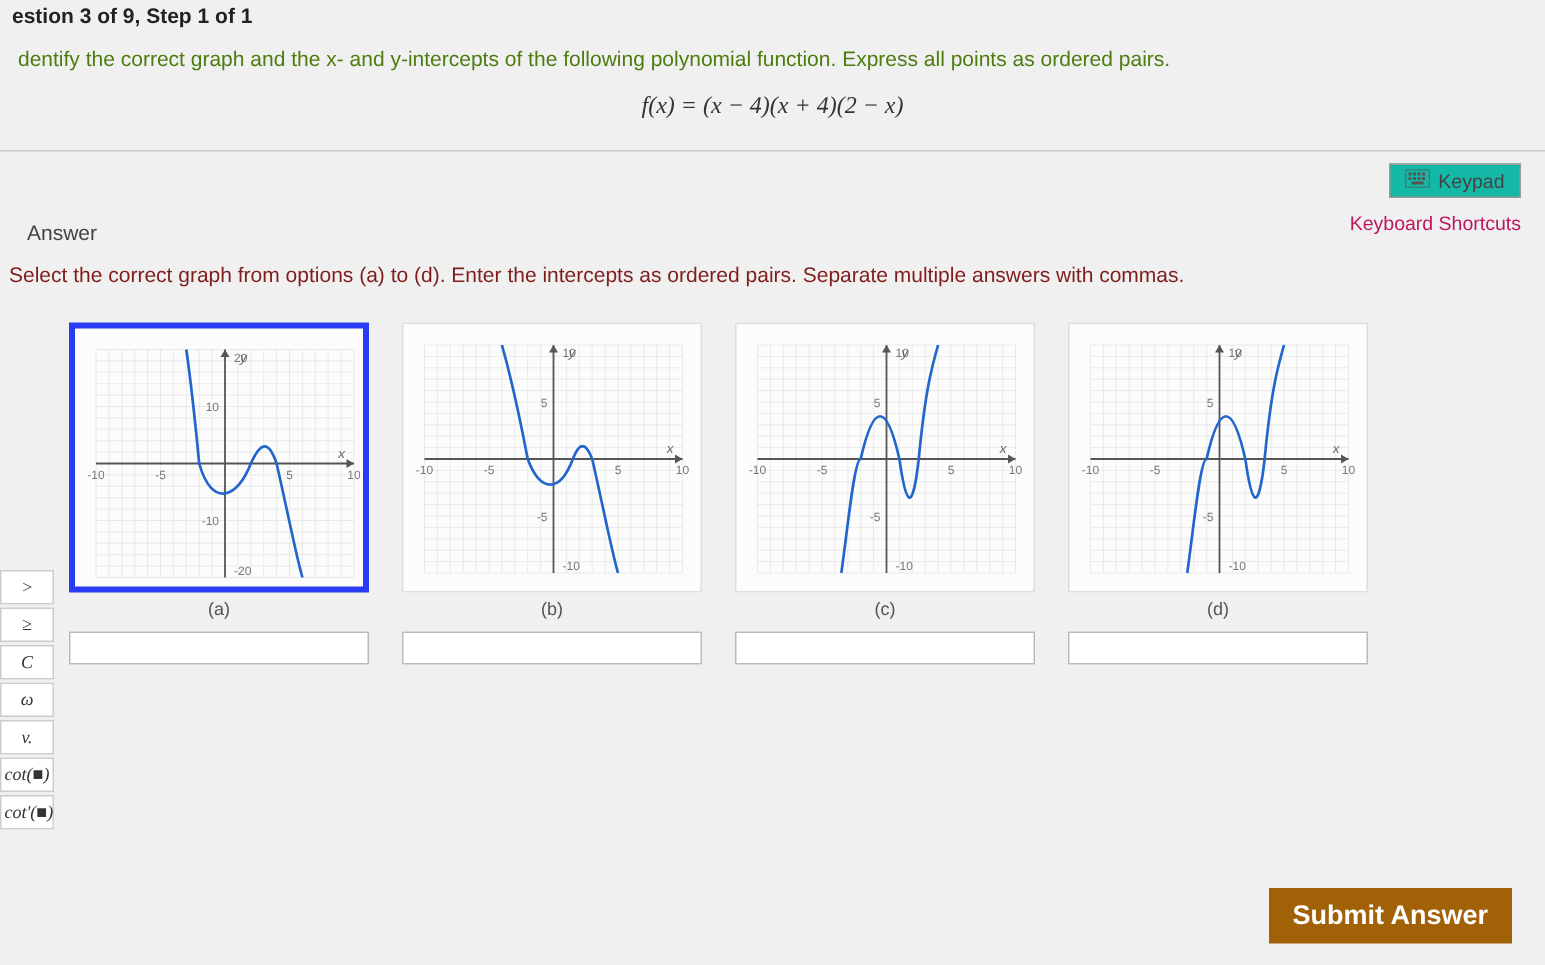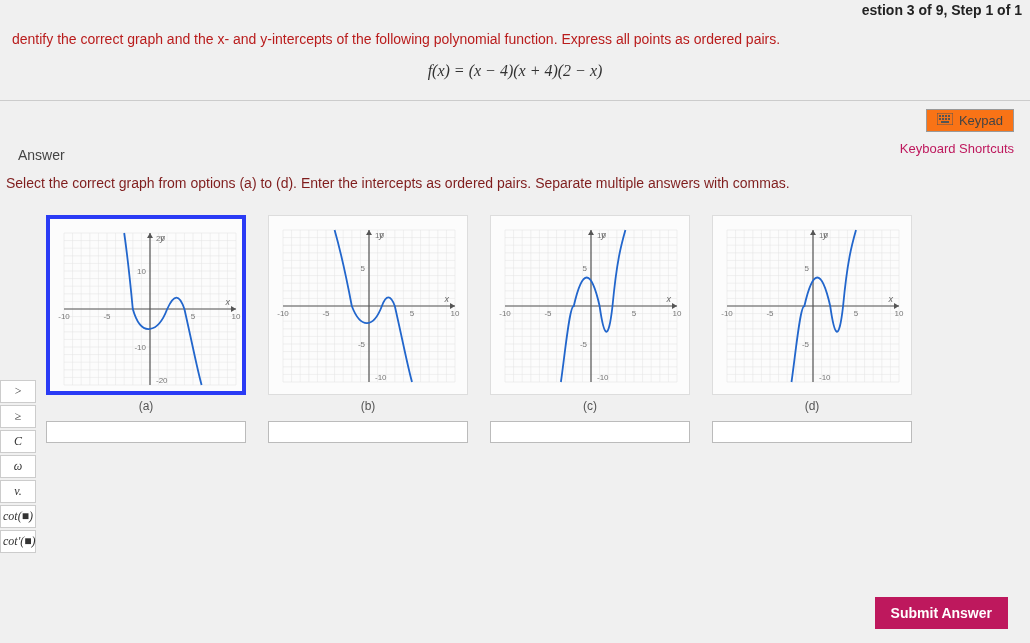--- a/index.html
+++ b/index.html
@@ -10,26 +10,25 @@
       width: 1030px;
       height: 643px;
       overflow: hidden;
       position: relative;
     }
     .header-top {
       font-size: 14px;
       font-weight: bold;
       padding: 2px 8px;
       color: #222;
-      text-align: right;
     }
     .question-text {
       font-size: 14px;
       padding: 10px 12px 6px 12px;
-      color: #b91c1c;
+      color: #4d7c0f;
       line-height: 1.4;
     }
     .equation {
       font-size: 16px;
       text-align: center;
       font-style: italic;
       padding: 6px 0 20px 0;
       font-family: "Times New Roman", serif;
     }
     .answer-section {
@@ -39,21 +38,21 @@
     }
     .answer-label {
       font-size: 14px;
       color: #444;
       margin-top: 36px;
     }
     .keypad-btn {
       position: absolute;
       top: 8px; right: 16px;
       border: 1px solid #999;
-      background: #f97316;
+      background: #14b8a6;
       padding: 3px 10px;
       font-size: 13px;
       color: #444;
       cursor: pointer;
       display: flex;
       align-items: center;
       gap: 6px;
     }
     .keypad-btn svg { width: 16px; height: 12px; }
     .kb-shortcut {
@@ -112,25 +111,25 @@
       background: #fff;
       text-align: center;
       padding: 3px 2px;
       font-style: italic;
       font-family: "Times New Roman", serif;
       cursor: pointer;
     }
     .submit-btn {
       position: absolute;
       right: 22px; bottom: 14px;
-      background: #be185d;
+      background: #a16207;
       color: #fff;
       border: none;
       padding: 8px 16px;
-      font-size: 14px;
+      font-size: 18px;
       font-weight: bold;
       cursor: pointer;
     }
     .axis-label { font-size: 9px; fill: #666; font-style: italic; }
     .tick-label { font-size: 8px; fill: #777; }
   </style>
 </head>
 <body>
 
 <div class="header-top">estion 3 of 9, Step 1 of 1</div>

